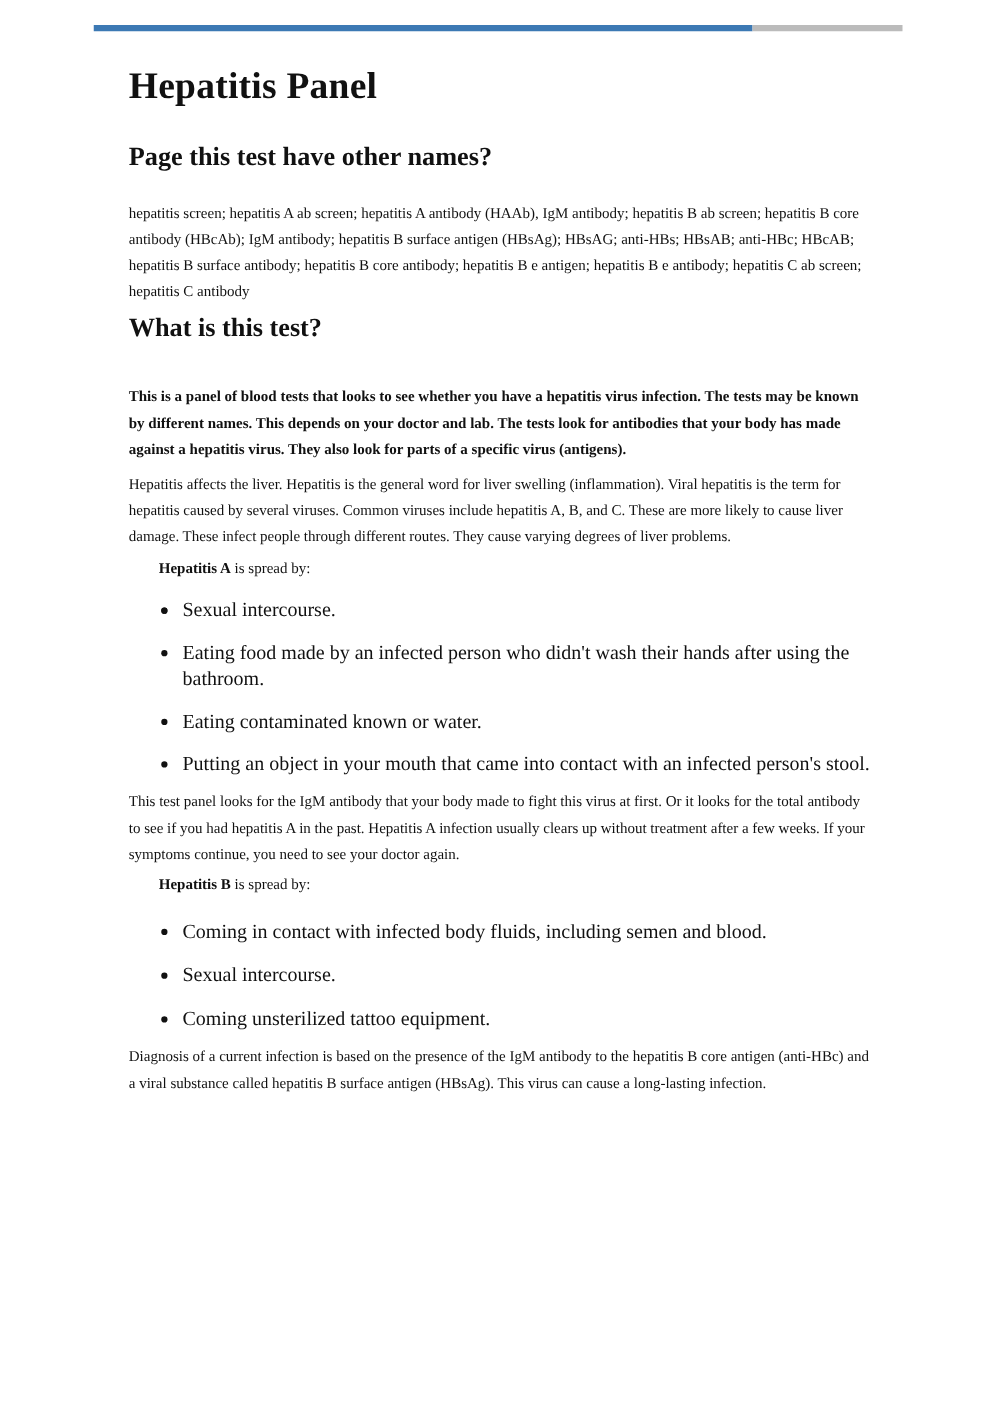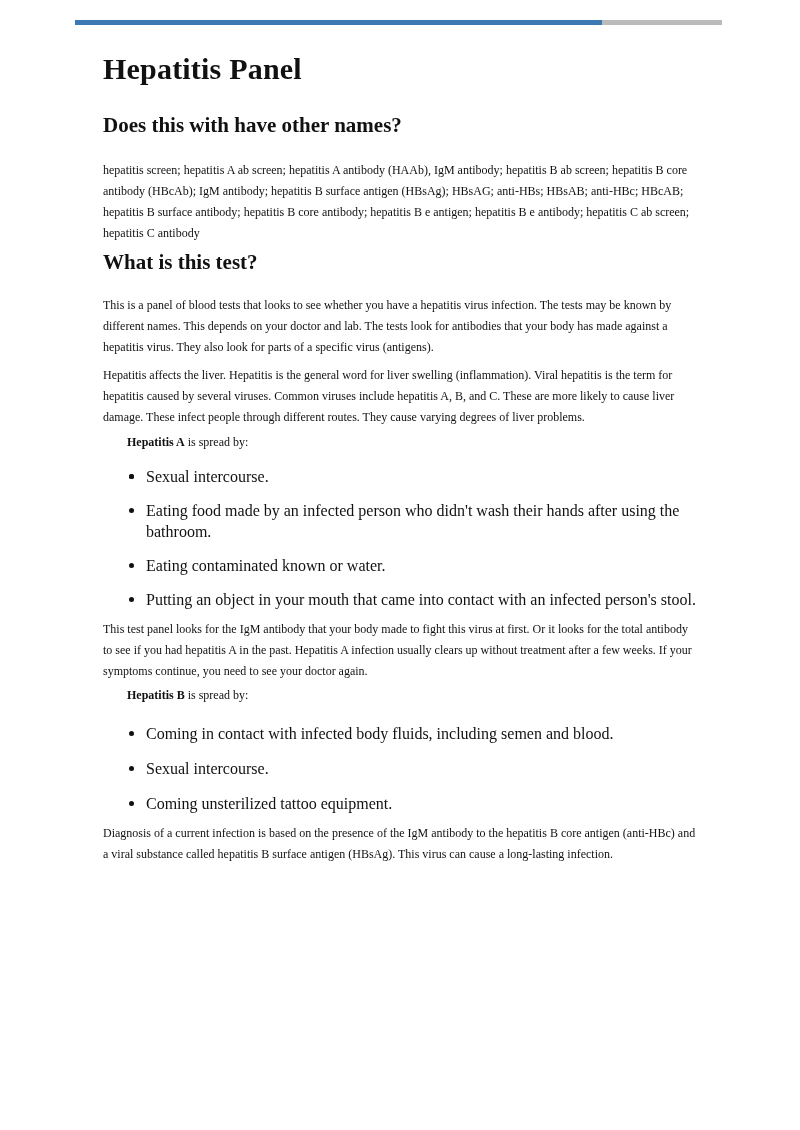--- a/index.html
+++ b/index.html
@@ -45,21 +45,21 @@
     line-height: 26px;
     font-weight: bold;
   }
   h2.h2-what { margin-top: 5px; }
   p {
     margin: 0;
     font-size: 12px;
     line-height: 21px;
   }
   .p-names   { margin-top: 22px; }
-  .p-what1   { margin-top: 20px; }
+  .p-what1   { margin-top: 32px; font-weight: bold; }
   .p-what2   { margin-top: 7px; }
   .p-lead-a  { margin-top: 4px; }
   .p-after-a { margin-top: 9px; }
   .p-lead-b  { margin-top: 3px; }
   .p-after-b { margin-top: 9px; }
   .lead strong { font-weight: bold; margin-left: 24px; }
 
   ul.bullets {
     list-style: none;
     margin: 13px 0 0 0;
@@ -106,21 +106,21 @@
 
   <div class="rule rule-top">
     <div class="seg-blue"></div>
     <div class="seg-gray"></div>
   </div>
 
   <div class="content">
 
     <h1>Hepatitis Panel</h1>
 
-    <h2>Does this with have other names?</h2>
+    <h2>Page this test have other names?</h2>
 
     <p class="p-names">hepatitis screen; hepatitis A ab screen; hepatitis A antibody (HAAb), IgM antibody; hepatitis B ab screen; hepatitis B core antibody (HBcAb); IgM antibody; hepatitis B surface antigen (HBsAg); HBsAG; anti-HBs; HBsAB; anti-HBc; HBcAB; hepatitis B surface antibody; hepatitis B core antibody; hepatitis B e antigen; hepatitis B e antibody; hepatitis C ab screen; hepatitis C antibody</p>
 
     <h2 class="h2-what">What is this test?</h2>
 
     <p class="p-what1">This is a panel of blood tests that looks to see whether you have a hepatitis virus infection. The tests may be known by different names. This depends on your doctor and lab. The tests look for antibodies that your body has made against a hepatitis virus. They also look for parts of a specific virus (antigens).</p>
 
     <p class="p-what2">Hepatitis affects the liver. Hepatitis is the general word for liver swelling (inflammation). Viral hepatitis is the term for hepatitis caused by several viruses. Common viruses include hepatitis A, B, and C. These are more likely to cause liver damage. These infect people through different routes. They cause varying degrees of liver problems.</p>
 
     <p class="p-lead-a lead"><strong>Hepatitis A</strong><span> is spread by:</span></p>

